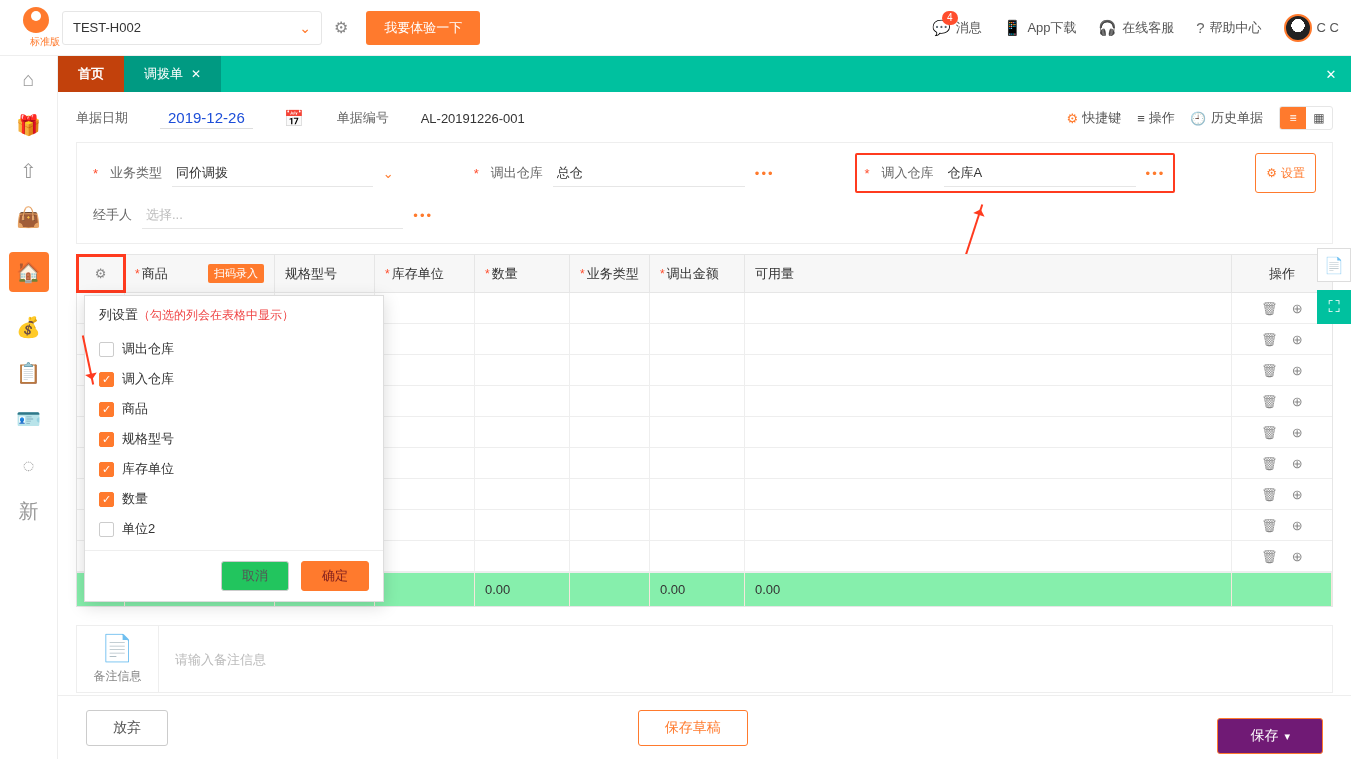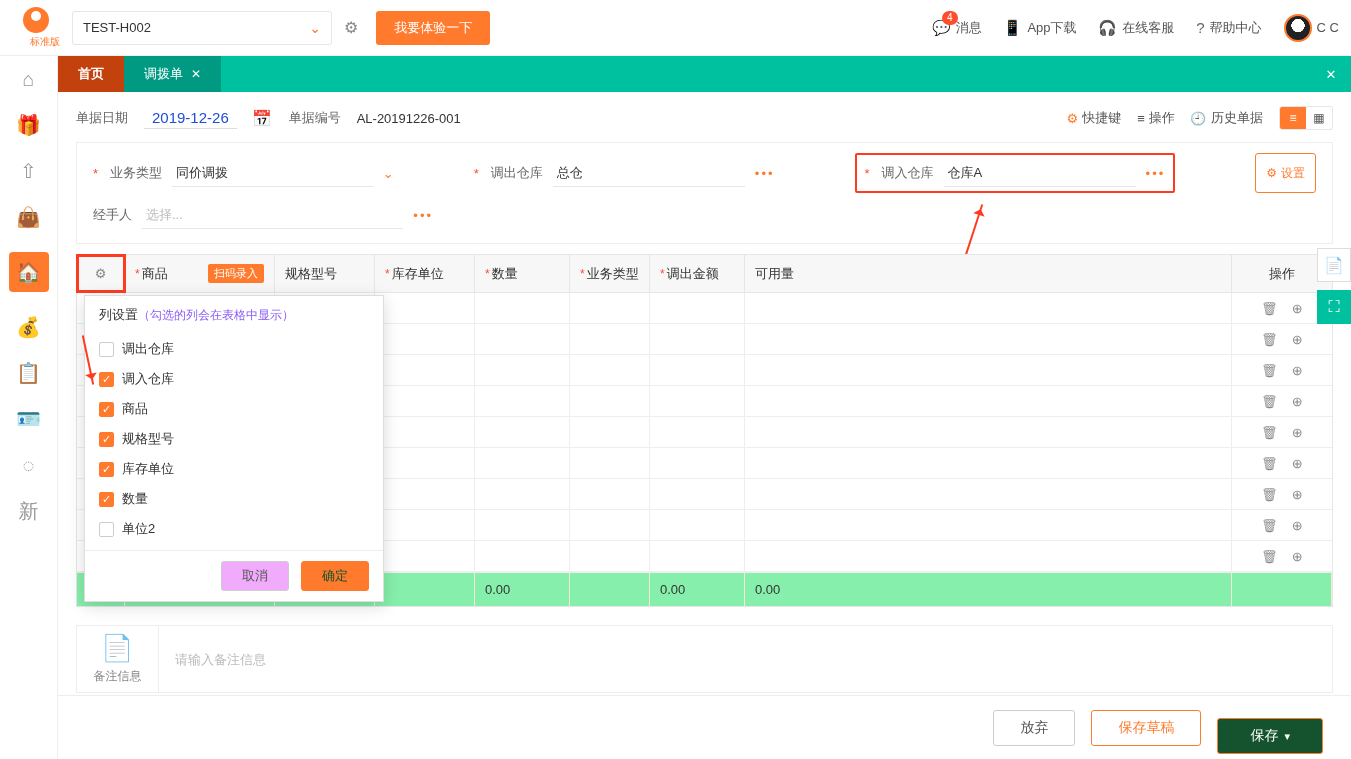--- a/index.html
+++ b/index.html
@@ -4,21 +4,21 @@
 <style>
 * { margin: 0; padding: 0; box-sizing: border-box; font-family: "Microsoft YaHei", Arial, sans-serif; }
 body { background: #fff; font-size: 13px; color: #333; width: 1351px; height: 759px; overflow: hidden; position: relative; }
 
 
 .topbar { height: 56px; display: flex; align-items: center; padding: 0 12px; border-bottom: 1px solid #eee; }
 .logo { width: 48px; text-align: right; }
 .logo-icon { width: 26px; height: 26px; background: #ff7a2d; border-radius: 50%; margin: 0 auto; position: relative; }
 .logo-icon::after { content:''; position:absolute; width:10px; height:10px; background:#fff; border-radius:50%; top:4px; left:8px;}
 .logo-text { font-size: 10px; color: #ff7a2d; margin-top: 2px; }
-.select-box { width: 260px; height: 34px; border: 1px solid #e6e6e6; border-radius: 3px; display: flex; align-items: center; padding: 0 10px; margin-left: 12px; justify-content: space-between; }
+.select-box { width: 260px; height: 34px; border: 1px solid #e6e6e6; border-radius: 3px; display: flex; align-items: center; padding: 0 10px; margin-left: 2px; justify-content: space-between; }
 .select-box span.val { color: #333; }
 .select-box .chev { color: #ff7a2d; font-size: 14px; }
 .gear-btn { margin-left: 12px; color: #888; font-size: 16px; cursor: pointer; }
 .orange-btn { margin-left: 18px; height: 34px; background: #ff7a2d; color: #fff; border: none; border-radius: 3px; padding: 0 18px; cursor: pointer; font-size: 13px; }
 .top-right { margin-left: auto; display: flex; align-items: center; gap: 22px; color: #555; }
 .tr-item { display: flex; align-items: center; gap: 5px; cursor: pointer; position: relative; }
 .tr-item .ico { font-size: 15px; color: #666; }
 .badge { position: absolute; top: -8px; left: 10px; background: #ff4d2d; color: #fff; font-size: 10px; border-radius: 8px; padding: 0 5px; line-height: 14px; }
 .avatar { width: 28px; height: 28px; border-radius: 50%; background: radial-gradient(circle at 50% 40%, #fff 35%, #222 36%); border:2px solid #ff7a2d; }
 
@@ -30,21 +30,21 @@
 
 .tabstrip { position: absolute; left: 58px; right: 0; top: 56px; height: 36px; background: #00c19f; display: flex; align-items: stretch; }
 .tab { padding: 0 20px; display: flex; align-items: center; color: #fff; font-size: 13px; cursor: pointer; }
 .tab.home { background: #c2410c; font-weight: bold; }
 .tab.active { background: #009a82; }
 .tab .close { margin-left: 8px; font-size: 12px; }
 .tabstrip .closeall { margin-left: auto; width: 40px; display:flex; align-items:center; justify-content:center; color:#fff; cursor:pointer; }
 
 
 .content { position: absolute; left: 58px; right: 0; top: 92px; bottom: 0; padding: 14px 18px 0 18px; background:#fff; overflow:hidden; }
-.doc-header { display: flex; align-items: center; gap: 16px; }
+.doc-header { display: flex; align-items: center; gap: 32px; }
 .lbl { color: #666; font-size: 13px; }
 .date-val { color: #1d4ed8; font-size: 15px; display:inline-block; border-bottom:1px solid #ddd; padding:2px 8px; }
 .cal-ico { color: #ff7a2d; font-size: 16px; }
 .doc-actions { margin-left: auto; display: flex; align-items: center; gap: 16px; color: #555; font-size:13px; }
 .doc-actions .act { display:flex; align-items:center; gap:4px; cursor:pointer;}
 .doc-actions .orange-ico { color:#ff7a2d; }
 .view-toggle { display:flex; border:1px solid #e6e6e6; border-radius:3px; overflow:hidden;}
 .view-toggle div{ width:26px; height:22px; display:flex; align-items:center; justify-content:center; font-size:12px; cursor:pointer;}
 .view-toggle .on{ background:#ff7a2d; color:#fff;}
 
@@ -85,46 +85,46 @@
 .td{ border-right:1px solid #eee; padding:0 10px; display:flex; align-items:center; font-size:13px;}
 .td.ops{ width:100px; justify-content:center; gap:14px; color:#888; border-right:none;}
 .td.ops span{ cursor:pointer;}
 .td.gear{width:48px;} .td.prod{width:150px;} .td.spec{width:100px;} .td.unit{width:100px;} .td.qty{width:95px;} .td.cost{width:80px;} .td.amt{width:95px;} .td.avail{flex:1;}
 .tfoot{ display:flex; height:34px; background:#86efac; border-top:1px solid #eee;}
 .tfoot .td{ border-right:1px solid #f5e8dc; font-weight:500;}
 
 
 .colset-pop { position:absolute; left:7px; top:40px; width:300px; background:#fff; border:1px solid #ddd; box-shadow:0 4px 16px rgba(0,0,0,.15); z-index:20; }
 .colset-title{ padding:10px 14px; font-size:13px; color:#333;}
-.colset-title .hint{ color:#8b5cf6; font-size:12px;}
+.colset-title .hint{ color:#ef4444; font-size:12px;}
 .colset-list{ max-height:230px; overflow-y:auto; padding:0 14px 6px 14px;}
 .colset-item{ display:flex; align-items:center; gap:8px; padding:6px 0; font-size:13px; color:#333;}
 .cbx{ width:15px; height:15px; border:1px solid #ccc; border-radius:2px; display:inline-flex; align-items:center; justify-content:center; font-size:11px; color:#fff;}
 .cbx.on{ background:#ff7a2d; border-color:#ff7a2d;}
 .cbx.on::after{ content:'✓';}
 .colset-foot{ display:flex; justify-content:flex-end; gap:12px; padding:10px 14px; border-top:1px solid #eee;}
 .btn{ height:30px; padding:0 20px; border-radius:3px; font-size:13px; cursor:pointer;}
-.btn-ol{ background:#f0abfc; border:1px solid #ccc; color:#555;}
-.btn-pr{ background:#ff7a2d; border:1px solid #ff7a2d; color:#14532d;}
+.btn-ol{ background:#22c55e; border:1px solid #ccc; color:#555;}
+.btn-pr{ background:#ff7a2d; border:1px solid #ff7a2d; color:#7f1d1d;}
 .pop-arrow{ position:absolute; left:10px; top:80px; width:2px; height:50px; background:#ff3b1f; transform:rotate(-12deg); z-index:21;}
 .pop-arrow::after{ content:''; position:absolute; bottom:-1px; left:-5px; border:6px solid transparent; border-top-color:#ff3b1f;}
 
 
 .notes{ margin-top:18px; border:1px solid #eee; display:flex; align-items:center; height:68px;}
 .notes-side{ width:82px; display:flex; flex-direction:column; align-items:center; justify-content:center; gap:4px; color:#888; font-size:12px; border-right:1px solid #eee; height:100%;}
 .notes-ico{ color:#00c19f; font-size:26px;}
 .notes-input{ flex:1; border:none; outline:none; padding:0 16px; font-size:13px; color:#333;}
 .notes-input::placeholder{ color:#bbb;}
 
 
-.footer{ position:absolute; left:58px; right:0; bottom:0; height:64px; border-top:1px solid #eee; display:flex; align-items:center; justify-content:flex-end; padding:0 28px; gap:16px; background:#fff;}
+.footer{ position:absolute; left:58px; right:0; bottom:0; height:64px; border-top:1px solid #eee; display:flex; align-items:center; justify-content:space-between; padding:0 28px; gap:16px; background:#fff;}
 .fbtn{ height:36px; padding:0 26px; border-radius:3px; font-size:14px; cursor:pointer;}
 .fbtn.ol{ background:#fff; border:1px solid #ccc; color:#555;}
 .fbtn.oo{ background:#fff; border:1px solid #ff7a2d; color:#ff7a2d;}
-.fbtn.pr{ background:#14532d; border:1px solid #ff7a2d; color:#fff; padding:0 32px;margin-top:16px;}
+.fbtn.pr{ background:#701a75; border:1px solid #ff7a2d; color:#fff; padding:0 32px;margin-top:16px;}
 .fbtn .chev3{ margin-left:6px; font-size:11px;}
 
 
 .float-right{ position:absolute; right:0; top:248px; width:34px; display:flex; flex-direction:column; gap:8px;}
 .float-btn{ width:34px; height:34px; display:flex; align-items:center; justify-content:center; font-size:16px; cursor:pointer;}
 .float-btn.doc{ background:#fff; border:1px solid #ddd; color:#888;}
 .float-btn.exp{ background:#00c19f; color:#fff;}
 
 
 .colset-list::-webkit-scrollbar{ width:14px;}

